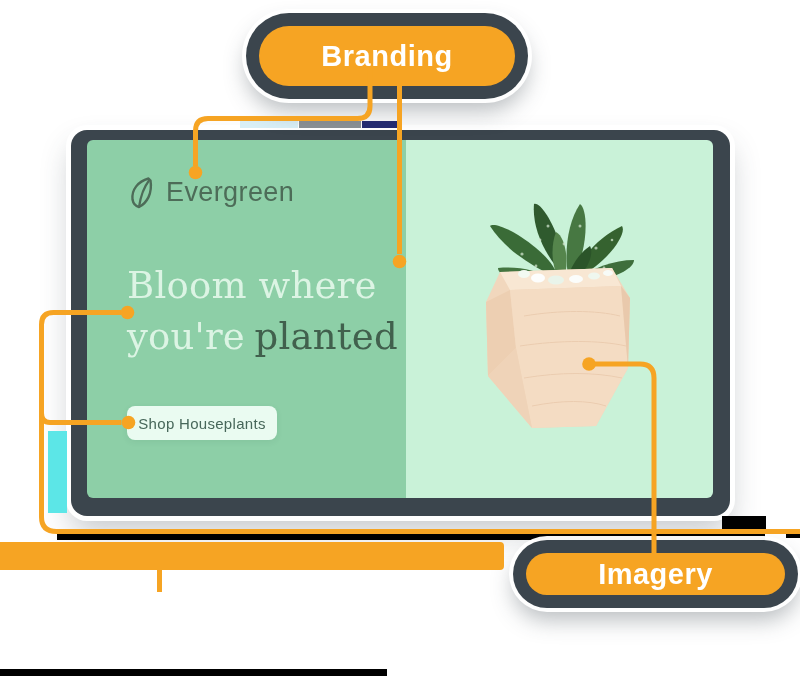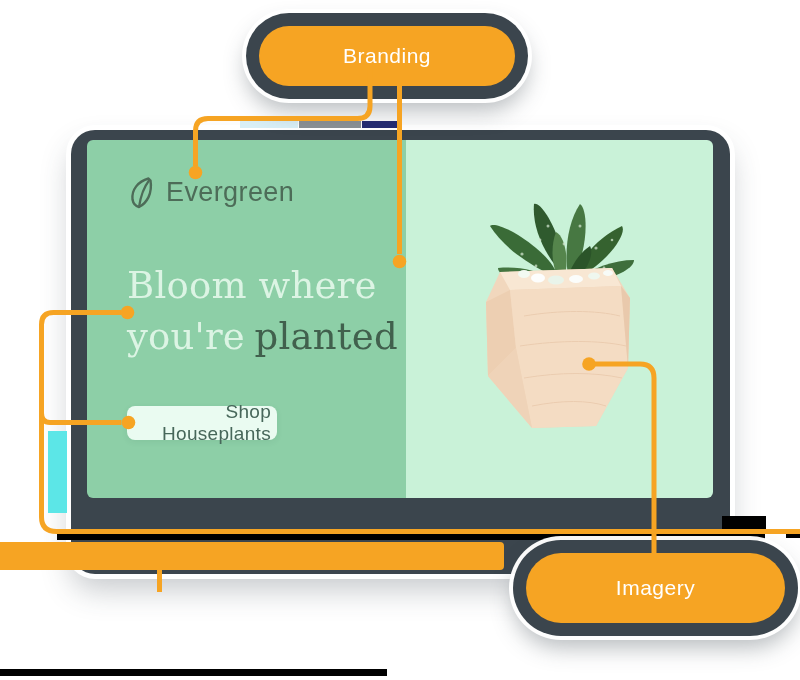--- a/index.html
+++ b/index.html
@@ -19,22 +19,22 @@
     --artifact_black:#000000;
   }
   html,body{margin:0;padding:0;background:#ffffff;}
   .canvas{
     position:relative;width:800px;height:680px;overflow:hidden;
     background:#ffffff;
     font-family:"Liberation Sans",sans-serif;
   }
   
   .frame{
-    position:absolute;left:71px;top:130px;width:659px;height:444px;
-    background:var(--pill_outline,#3B454D);border-radius:24px;
+    position:absolute;left:71px;top:130px;width:659px;height:386px;
+    background:var(--pill_outline,#3B454D);border-radius:16px;
     box-shadow:0 0 0 5px rgba(255,255,255,.97), 0 16px 30px rgba(55,65,75,.28);
     z-index:1;
   }
   .screen{
     position:absolute;left:16px;top:10px;width:626px;height:358px;
     border-radius:6px;overflow:hidden;display:flex;
   }
   .panel-left{position:relative;width:319px;height:100%;background:var(--banner_left_bg,#8DCFA7);}
   .panel-right{position:relative;flex:1;height:100%;background:var(--banner_right_bg,#C9F2D8);}
   .logo-row{position:absolute;left:40px;top:36px;display:flex;align-items:center;gap:9px;}
@@ -47,38 +47,38 @@
     font-size:37px;line-height:51px;letter-spacing:.2px;white-space:nowrap;
   }
   .hl-light{color:var(--headline_light,#DCF4E4);}
   .hl-dark{color:var(--headline_dark,#41604D);}
   .hl-gap{margin-right:.26em;}
   .cta{
     position:absolute;left:40px;top:266px;width:150px;height:34px;
     background:var(--cta_bg,#EAFBF1);border-radius:8px;border:none;
     display:flex;align-items:center;justify-content:center;
     font-family:"Liberation Sans",sans-serif;
-    font-size:19px;font-weight:500;color:var(--cta_text,#47675A);letter-spacing:.3px;
-    box-shadow:0 2px 6px rgba(40,80,60,.08);cursor:pointer;text-align:right;
+    font-size:15px;font-weight:500;color:var(--cta_text,#47675A);letter-spacing:.3px;
+    box-shadow:0 2px 6px rgba(40,80,60,.08);cursor:pointer;
   }
   .plant{position:absolute;left:74px;top:56px;width:170px;height:248px;}
   
   .pill{
     position:absolute;background:var(--pill_outline,#3B454D);border-radius:999px;
     box-shadow:0 0 0 4px rgba(255,255,255,.97), 0 12px 22px rgba(55,65,75,.35);
     z-index:3;
   }
   .pill-inner{
     position:absolute;inset:13px;background:var(--accent_orange,#F6A423);
     border-radius:999px;display:flex;align-items:center;justify-content:center;
-    color:#ffffff;font-weight:400;font-size:21px;letter-spacing:.5px;text-align:center;
+    color:#ffffff;font-weight:700;font-size:29px;letter-spacing:.5px;text-align:center;
   }
   .pill-branding{left:246px;top:13px;width:282px;height:86px;}
   .pill-messaging{left:9px;top:573px;width:301px;height:94px;}
-  .pill-imagery{left:513px;top:540px;width:285px;height:96px;}
+  .pill-imagery{left:513px;top:540px;width:285px;height:68px;}
   
   .artifact{position:absolute;z-index:2;}
   .a-lightblue{left:240px;top:121px;width:58px;height:7px;background:var(--artifact_lightblue,#D9EFF6);}
   .a-gray{left:299px;top:121px;width:62px;height:7px;background:var(--artifact_gray,#8A9095);}
   .a-navy{left:362px;top:121px;width:36px;height:7px;background:var(--artifact_navy,#232A72);}
   .a-cyan{left:48px;top:431px;width:19px;height:82px;background:var(--artifact_cyan,#5CE6E7);}
   .a-blackline{left:57px;top:534px;width:708px;height:6px;background:var(--artifact_black,#000);}
   .a-blackpatch{left:722px;top:516px;width:44px;height:16px;background:var(--artifact_black,#000);}
   .a-blackpatch2{left:786px;top:529px;width:14px;height:9px;background:var(--artifact_black,#000);}
   .a-bottomband{left:0;top:669px;width:387px;height:7px;background:var(--artifact_black,#000);}

